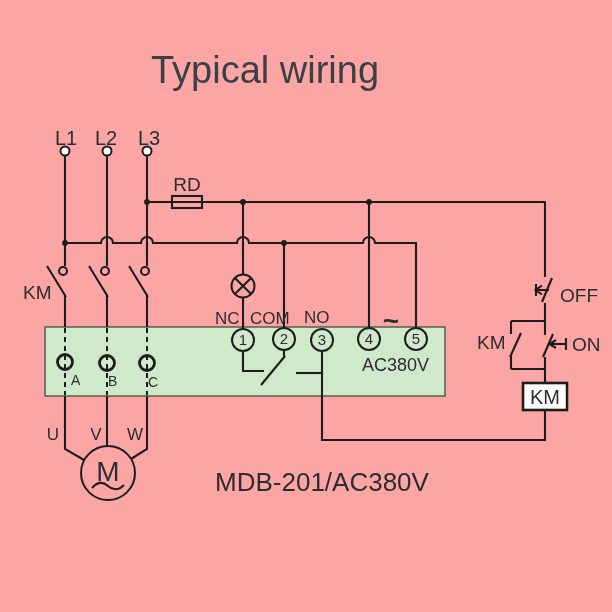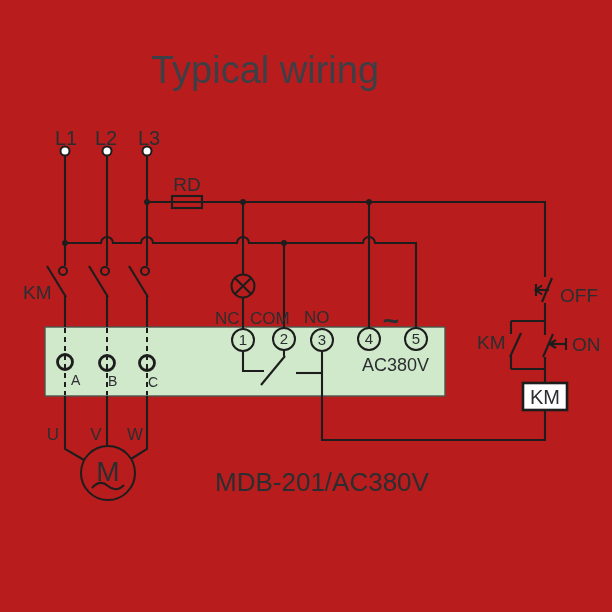--- a/index.html
+++ b/index.html
@@ -1,16 +1,16 @@
 <!DOCTYPE html>
 <html style="--wire: #1d1d1d; --label_text: #2b2e30; --title_text: #3c4046; --block_fill: #cfe9ca; --block_border: #4d564d;"><head>
 <meta charset="utf-8">
 <style>
   html,body{margin:0;padding:0;background:#ffffff;}
-  .canvas{position:relative;width:612px;height:612px;background:#b91c1c;overflow:hidden;}
+  .canvas{position:relative;width:612px;height:612px;background:#fca5a5;overflow:hidden;}
   svg text{font-family:"Liberation Sans", sans-serif;fill:var(--label_text);}
   .title-text{font-size:38px;fill:var(--title_text);}
   .phase-lbl{font-size:20px;}
   .sm-lbl{font-size:17px;}
   .rd-lbl{font-size:19px;}
   .km-lbl{font-size:19px;}
   .abc-lbl{font-size:14px;}
   .uvw-lbl{font-size:17px;}
   .num-lbl{font-size:15px;}
   .tilde-lbl{font-size:28px;font-weight:bold;}

